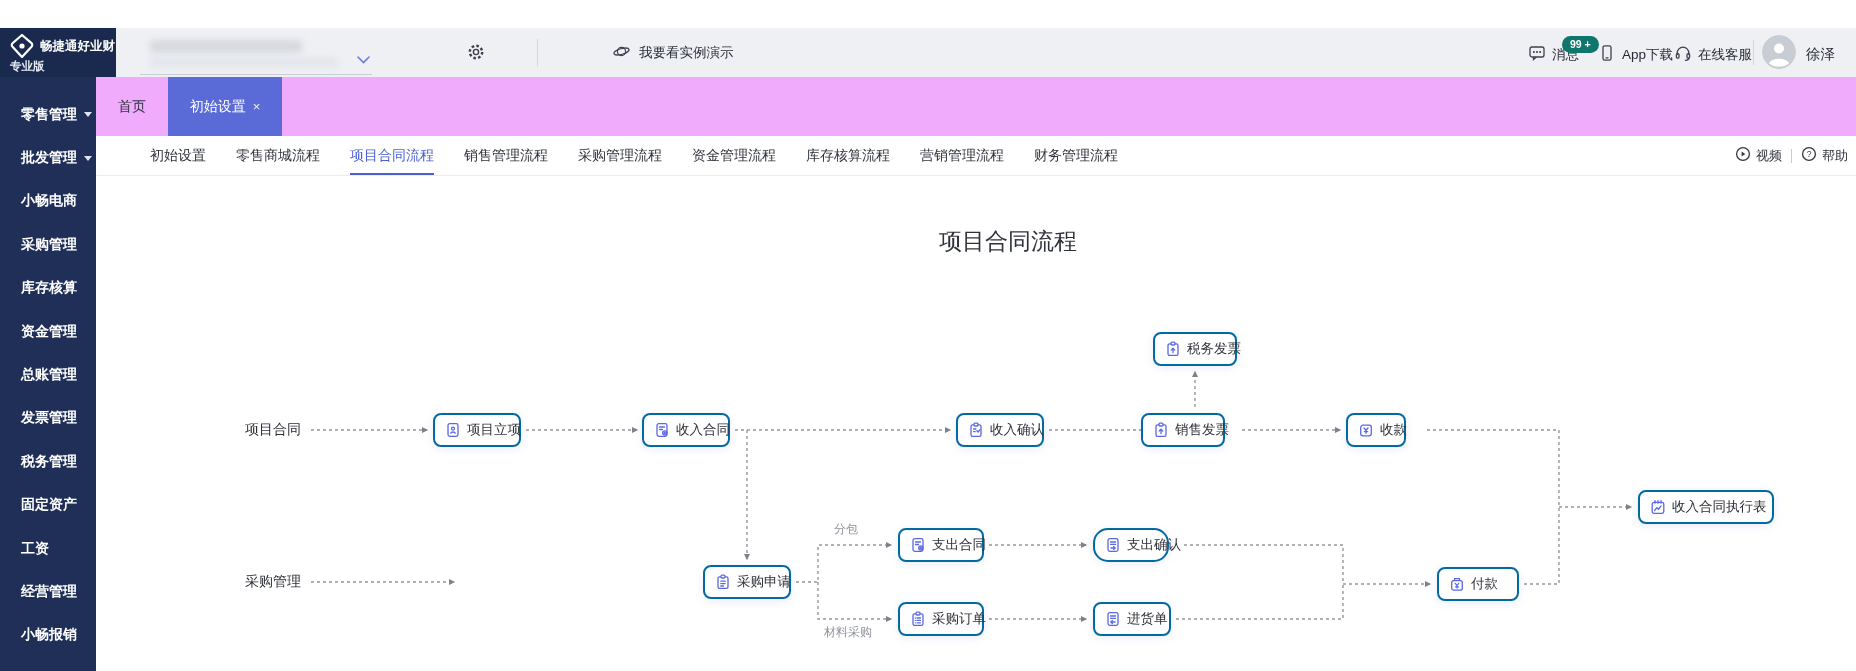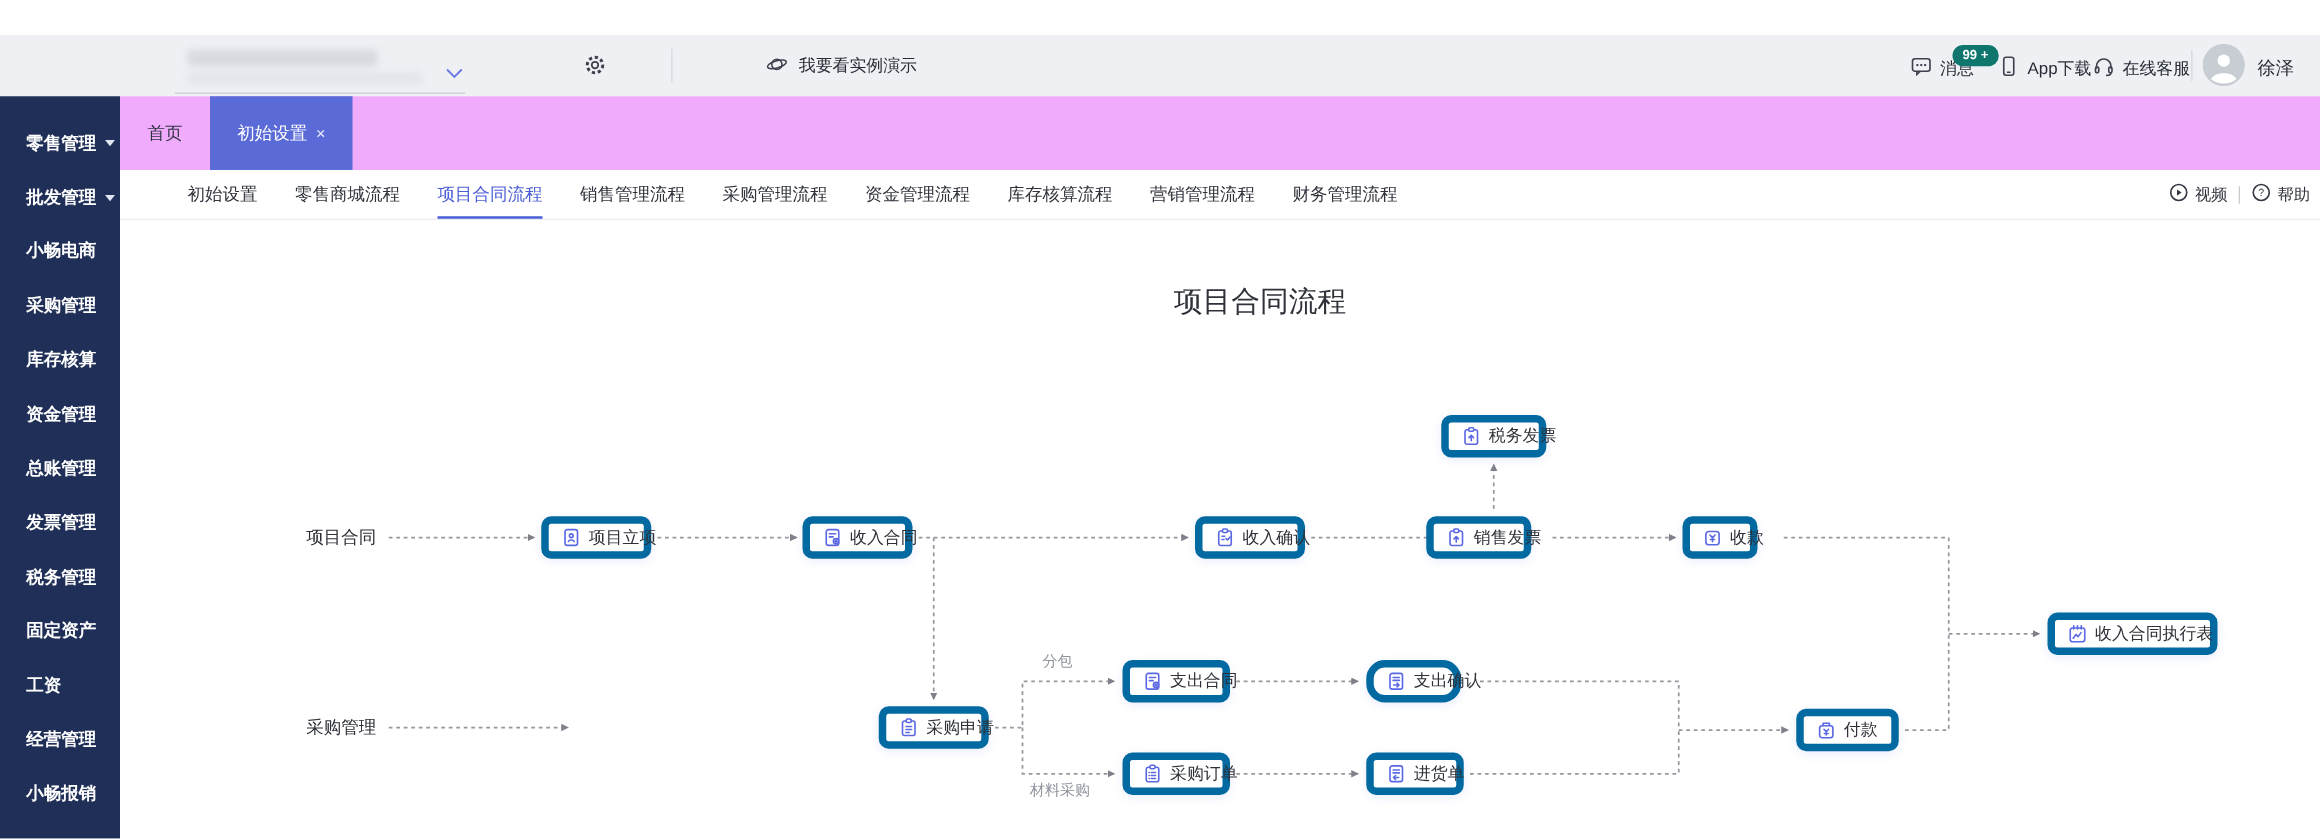--- a/index.html
+++ b/index.html
@@ -46,31 +46,41 @@
   .flow-tab{display:flex;align-items:center;font-size:14px;color:#30333c;cursor:pointer;white-space:nowrap;box-sizing:border-box;border-bottom:2px solid transparent;padding-top:2px;}
   .flow-tab.active{color:#4a5ed5;border-bottom-color:#4a5ed5;}
   .flowtabs-right{margin-left:auto;display:flex;align-items:center;gap:9px;padding-right:8px;font-size:13px;color:#30333c;}
   .ft-util{display:flex;align-items:center;gap:5px;cursor:pointer;}
   .ft-sep{width:1px;height:14px;background:#c9cbd1;}
 
   
   .flowchart{position:absolute;left:0;top:40px;width:1760px;height:495px;}
   .flow-title{position:absolute;left:0;top:50px;width:100%;margin:0;text-align:center;font-size:23px;font-weight:500;color:#2f323a;transform:translateX(32px);}
   #edges{position:absolute;left:0;top:0;}
-  .flow-node{position:absolute;height:34px;background:#fff;border:6px solid #0369a1;border-radius:8px;box-shadow:0 2px 8px rgba(84,106,227,.12);display:flex;align-items:center;gap:6px;padding-left:10px;box-sizing:border-box;font-size:13.5px;color:#2e3138;cursor:pointer;white-space:nowrap;}
+  .flow-node{position:absolute;height:34px;background:#fff;border:2px solid #0369a1;border-radius:8px;box-shadow:0 2px 8px rgba(84,106,227,.12);display:flex;align-items:center;gap:6px;padding-left:10px;box-sizing:border-box;font-size:13.5px;color:#2e3138;cursor:pointer;white-space:nowrap;}
   .node-icon{width:16px;height:16px;display:flex;flex:0 0 16px;}
   .row-label{position:absolute;font-size:14px;color:#2b2e36;white-space:nowrap;}
   .edge-label{position:absolute;font-size:12px;color:#8f939c;white-space:nowrap;}
 </style>
 </head>
 <body>
 
 <div class="stage">
 
   <div class="topbar">
+    <div class="logo-block">
+      <span class="logo-icon">
+        <svg width="28" height="28" viewBox="0 0 28 28">
+            <path d="M14 3l9.5 8.2c1 .9 1 2.7 0 3.6L14 25 4.5 14.8c-1-.9-1-2.7 0-3.6z" fill="none" stroke="#fff" stroke-width="2.2" stroke-linejoin="round"></path>
+            <circle cx="14" cy="14" r="2.6" fill="#fff"></circle>
+          </svg>
+      </span>
+      <span class="brand-name">畅捷通好业财</span>
+      <span class="brand-edition">专业版</span>
+    </div>
 
     <div class="org-select">
       <span class="blur blur1"></span>
       <span class="blur blur2"></span>
       <span class="chevron">
         <svg width="13" height="8" viewBox="0 0 13 8" fill="none" stroke="#6b7ae0" stroke-width="1.6" stroke-linecap="round">
             <path d="M1 1l5.5 5.5L12 1"></path>
           </svg>
       </span>
     </div>

